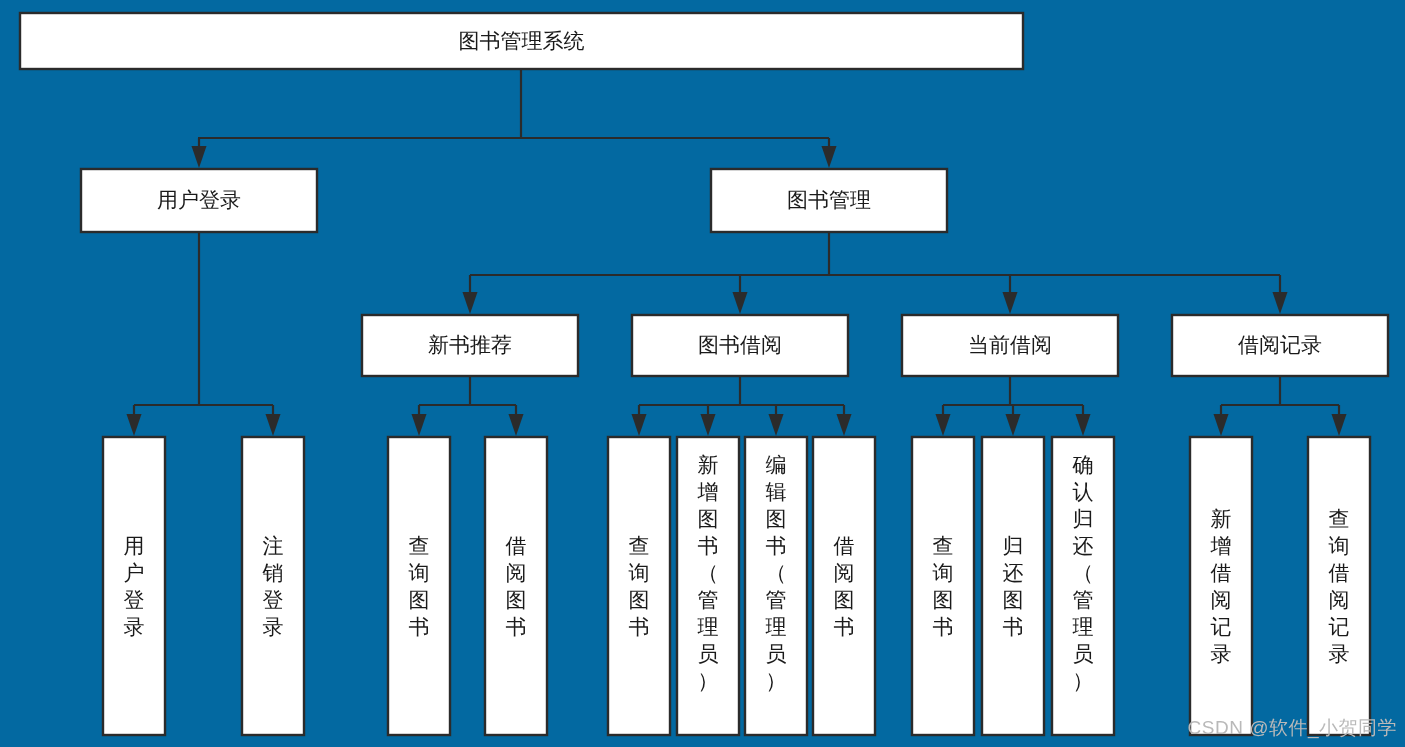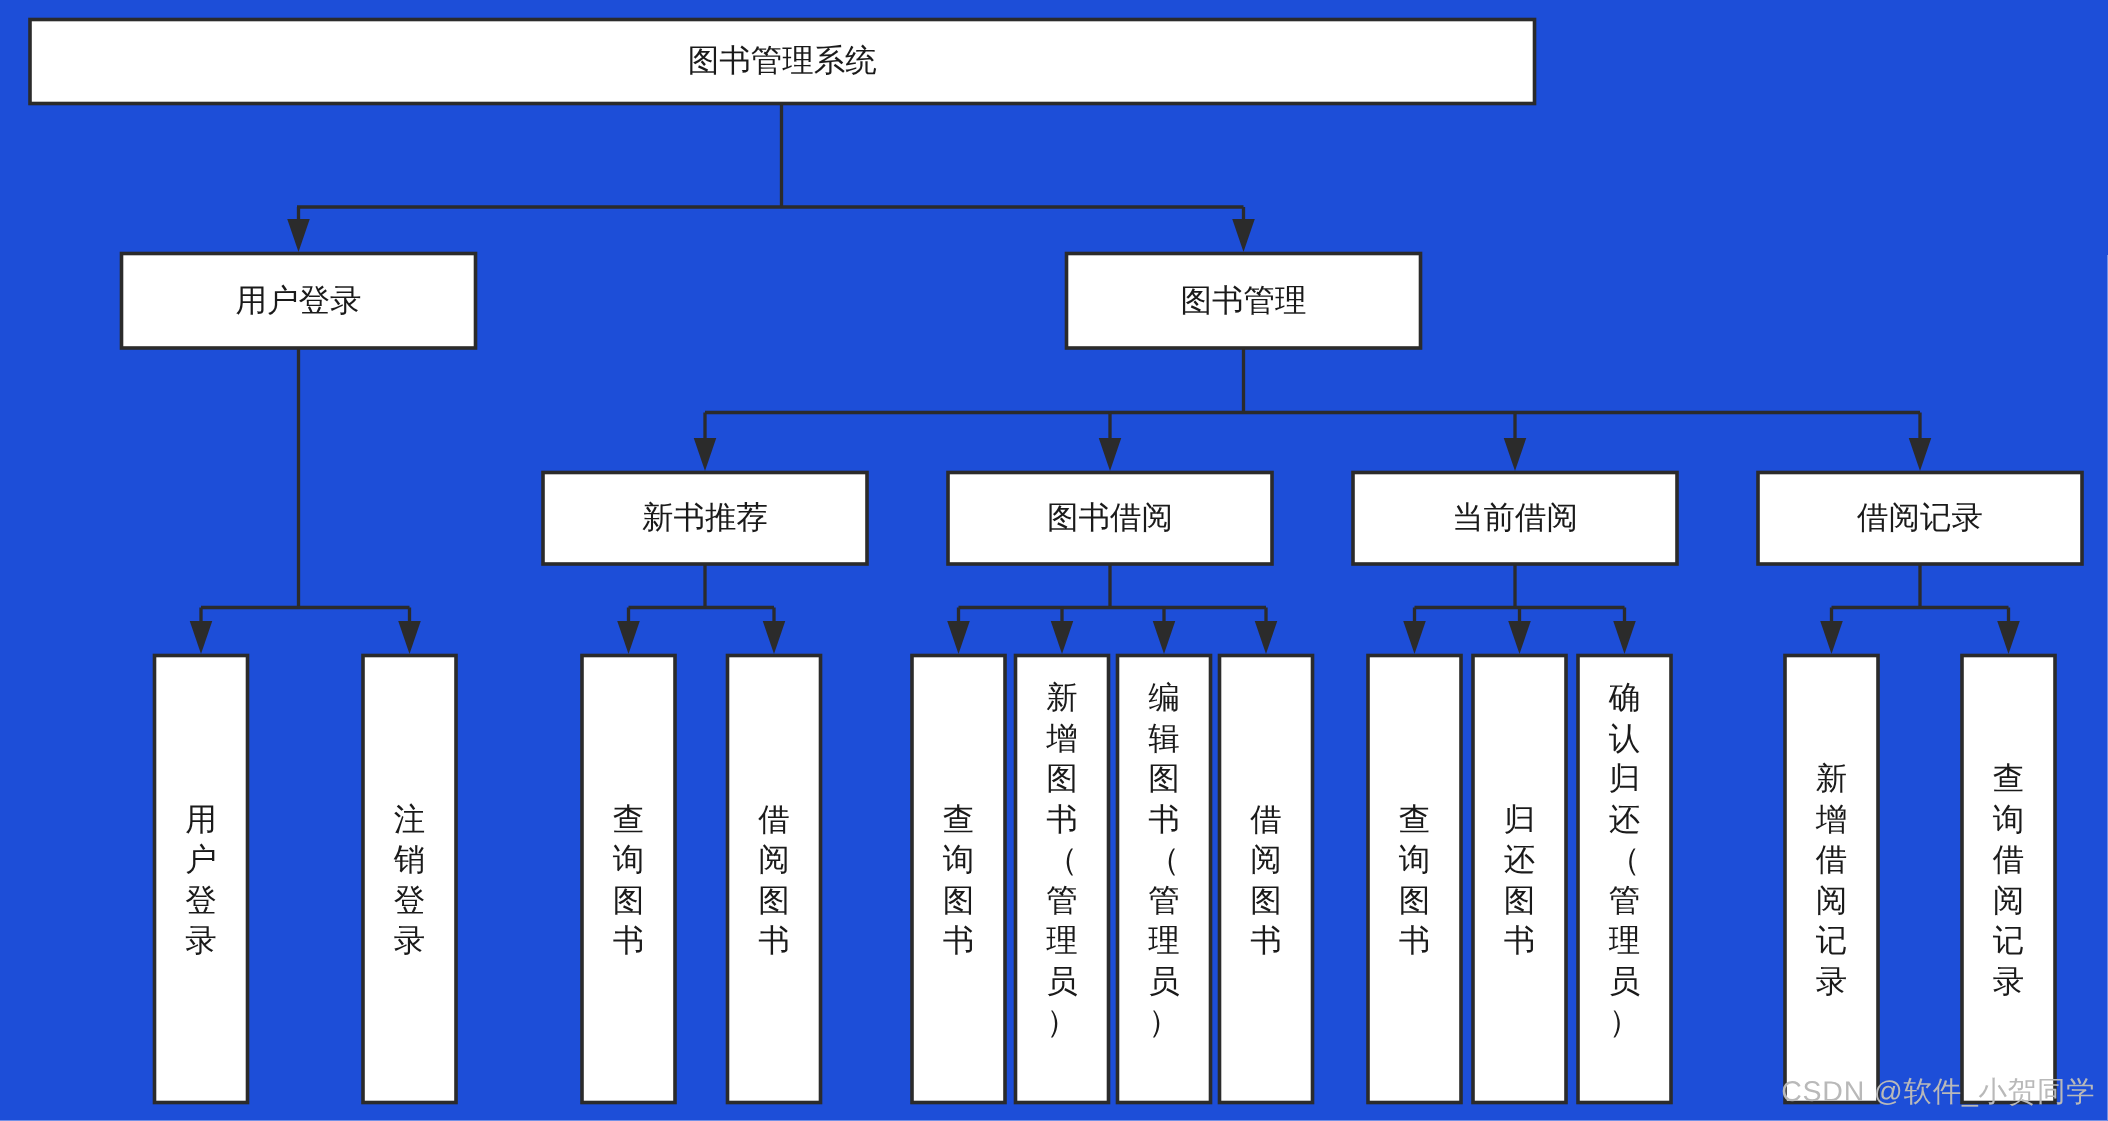--- a/index.html
+++ b/index.html
@@ -10,21 +10,21 @@
   body {
     width: 1405px;
     height: 747px;
     overflow: hidden;
     font-family: "Liberation Sans", "DejaVu Sans", sans-serif;
   }
   #diagram-root {
     position: relative;
     width: 1405px;
     height: 747px;
-    background: #1d4ed8;
+    background: #0369a1;
   }
   svg.flow {
     position: absolute;
     left: 0;
     top: 0;
     width: 1405px;
     height: 747px;
     display: block;
   }
   .box-rect {

